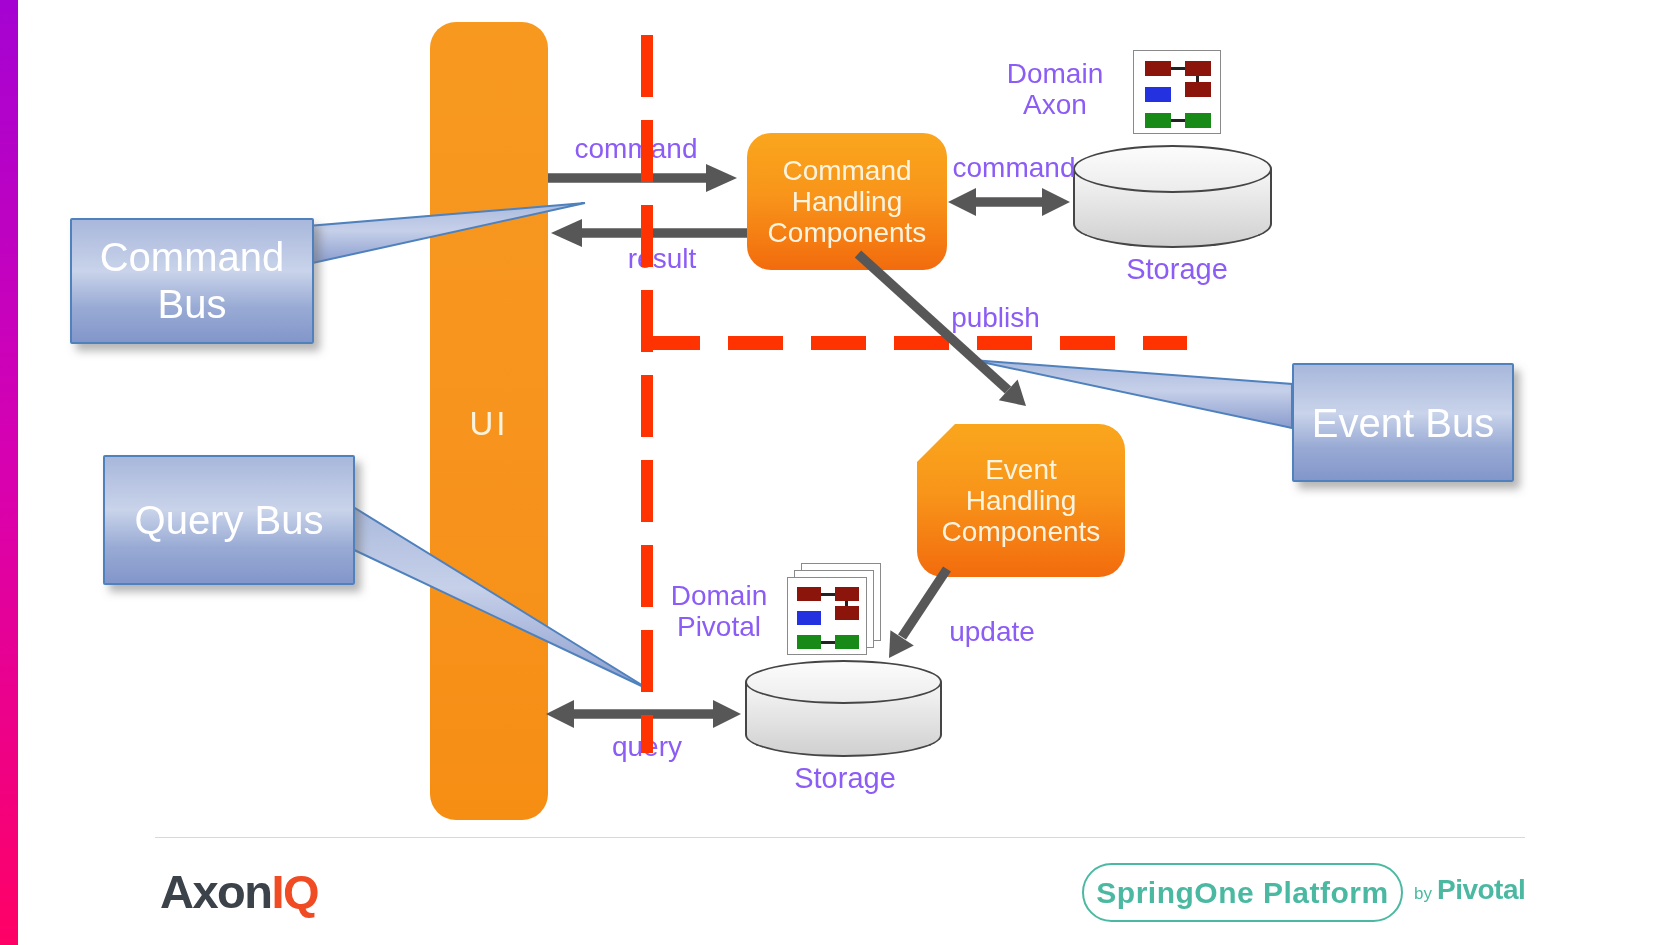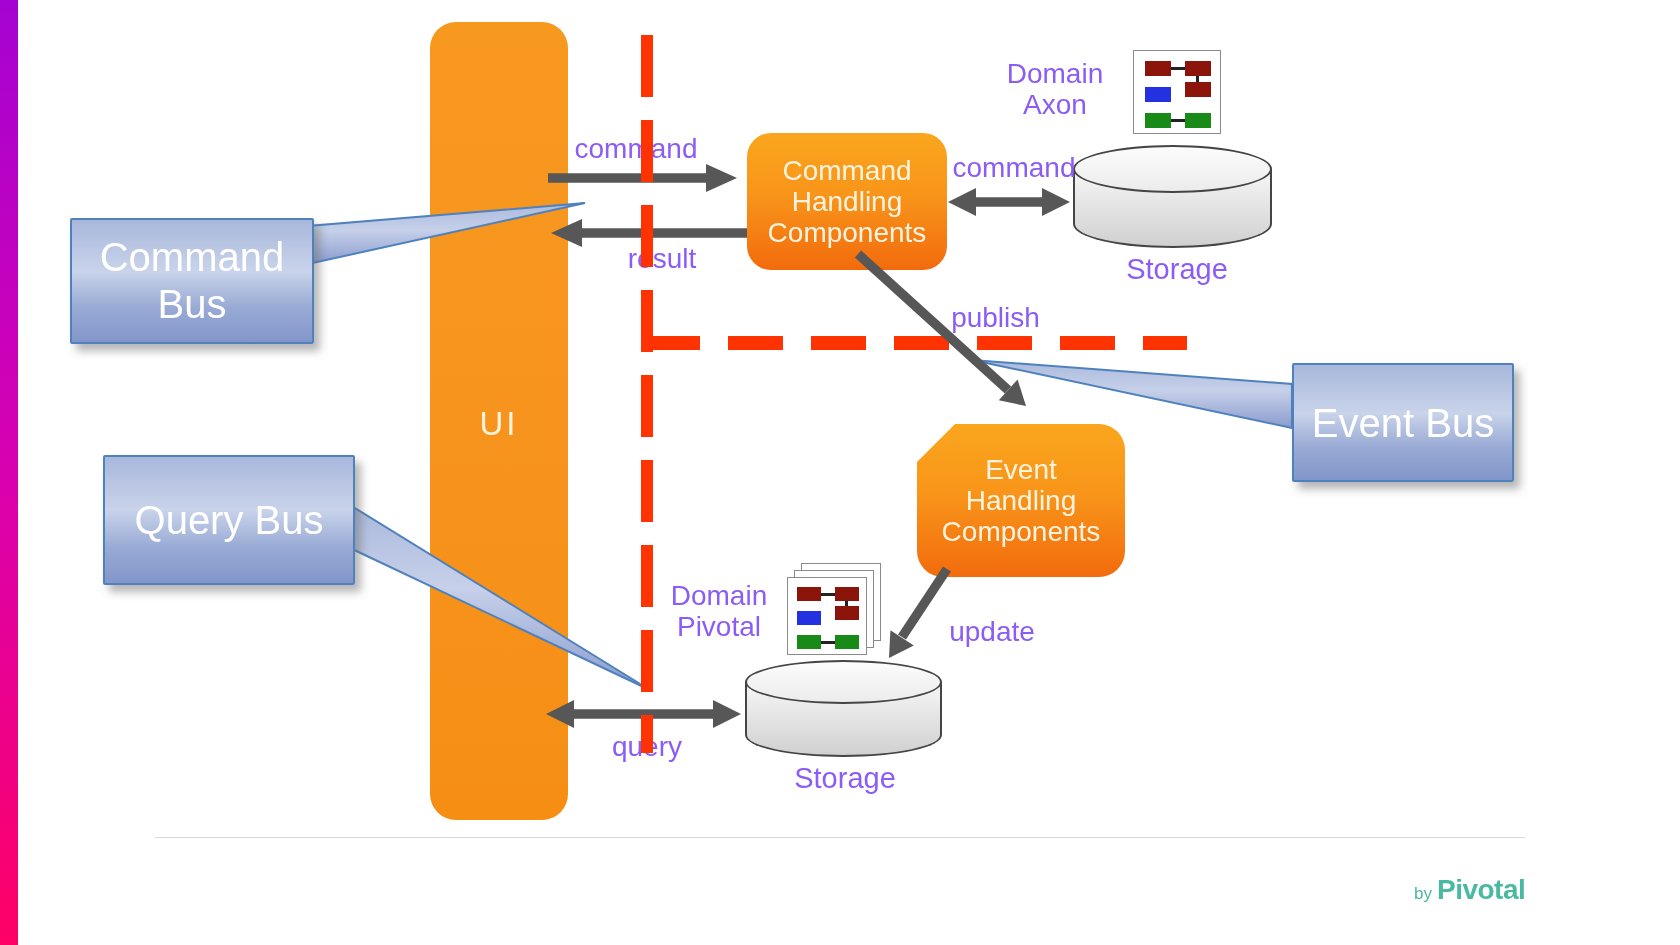--- a/index.html
+++ b/index.html
@@ -5,21 +5,21 @@
   html,body{margin:0;padding:0;background:#ffffff;}
   .slide{
     position:relative;width:1680px;height:945px;background:#ffffff;overflow:hidden;
     font-family:"Liberation Sans",sans-serif;
   }
   
   .grad-bar{position:absolute;left:0;top:0;width:18px;height:945px;z-index:1;
     background:linear-gradient(180deg,#A503D2 0%,#D801B0 50%,#FF0166 100%);}
   
   .ui-bar{position:absolute;left:430px;top:22px;width:118px;height:798px;border-radius:26px;z-index:1;
-    background:linear-gradient(180deg,#F8991F 0%,#F7941E 50%,#F68E14 100%);padding-left:20px;}
+    background:linear-gradient(180deg,#F8991F 0%,#F7941E 50%,#F68E14 100%);}
   .ui-label{position:absolute;left:0;top:383px;width:100%;text-align:center;
     font-size:33px;letter-spacing:3px;color:#FCF3DC;}
   
   .vdash{position:absolute;left:641px;top:35px;width:12px;height:718px;z-index:6;
     background:repeating-linear-gradient(180deg,#FF3301 0 62px,transparent 62px 85px);}
   .hdash{position:absolute;left:645px;top:336px;width:542px;height:14px;z-index:2;
     background:repeating-linear-gradient(90deg,#FF3301 0 55px,transparent 55px 83px);}
   
   svg.lay{position:absolute;left:0;top:0;width:1680px;height:945px;pointer-events:none;}
   .z4{z-index:4}.z5{z-index:5}
@@ -197,18 +197,22 @@
     <span>Bus</span>
   </div>
   <div class="callout" style="left:1292px;top:363px;width:218px;height:115px;">
     <span>Event Bus</span>
   </div>
   <div class="callout" style="left:103px;top:455px;width:248px;height:126px;">
     <span>Query Bus</span>
   </div>
 
   <div class="divider"></div>
+  <div class="axon-logo"><span>Axon</span><span class="iq">IQ</span></div>
+  <div class="sop-pill">
+    <span>SpringOne Platform</span>
+  </div>
   <div class="by-pivotal">
     <span class="by">by</span>
     <span class="piv">Pivotal</span>
   </div>
 
 </div>
 
 </body></html>

